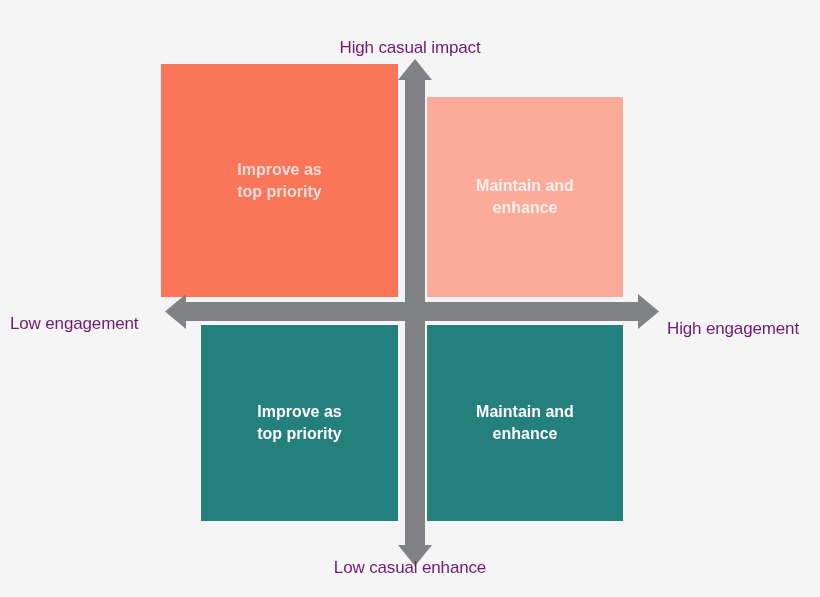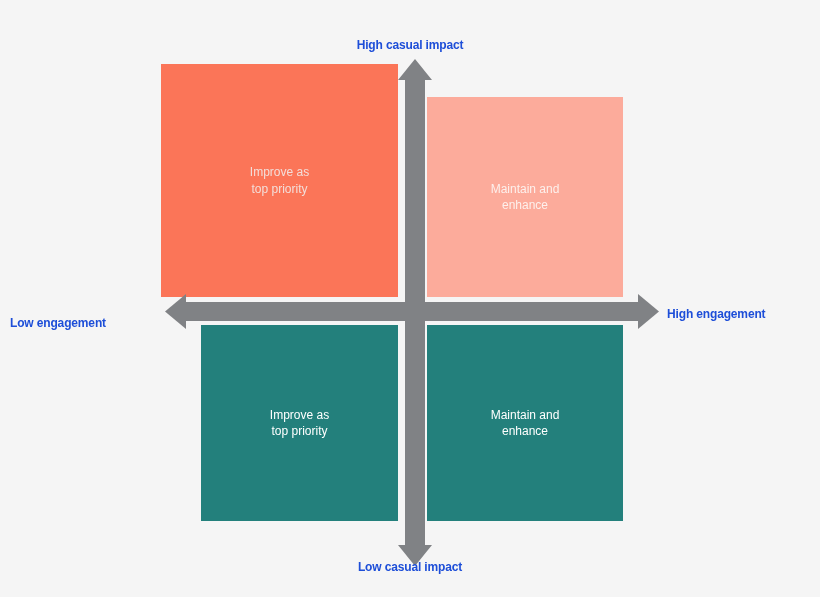--- a/index.html
+++ b/index.html
@@ -16,56 +16,56 @@
   #matrix-root {
     position: relative;
     width: 820px;
     height: 597px;
     background: #f5f5f5;
   }
 
   
   .axis-label {
     position: absolute;
-    font-weight: bold;
-    font-size: 12px;
-    color: #1d4ed8;
+    font-weight: normal;
+    font-size: 17px;
+    color: #701a75;
     letter-spacing: -0.15px;
     white-space: nowrap;
     line-height: 1;
   }
   #label-top    { left: 0; right: 0; top: 39px; text-align: center; }
   #label-bottom { left: 0; right: 0; top: 567px; text-align: center;
                   transform: translateY(-50%); }
   #label-left   { left: 10px;  top: 323px; transform: translateY(-50%); }
-  #label-right  { left: 667px; top: 314px; transform: translateY(-50%); }
+  #label-right  { left: 667px; top: 328px; transform: translateY(-50%); }
 
   
   #axis-layer {
     position: absolute;
     left: 0; top: 0;
     width: 820px; height: 597px;
     pointer-events: none;
   }
 
   
   .quadrant {
     position: absolute;
     display: flex;
     align-items: center;
     justify-content: center;
     box-sizing: border-box;
   }
   .quadrant-text {
     text-align: center;
-    font-size: 12px;
+    font-size: 16px;
     line-height: 1.35;
     color: #ffffff;
     white-space: pre-line;
-    font-weight: 400;
+    font-weight: 700;
   }
 
   #quadrant-top-left {
     left: 161px;  top: 64px;
     width: 237px; height: 233px;
     background: #fb7558;
   }
   #quadrant-top-left .quadrant-text { color: #f3ded9; }
 
   #quadrant-top-right {
@@ -122,19 +122,19 @@
 
     <polygon points="415,566 432,545 398,545" fill="#808285"></polygon>
 
     <polygon points="165,311.5 186,294 186,329" fill="#808285"></polygon>
 
     <polygon points="659,311.5 638,294 638,329" fill="#808285"></polygon>
   </svg>
 
   <div class="axis-label" id="label-top">High casual impact</div>
 
-  <div class="axis-label" id="label-bottom">Low casual impact</div>
+  <div class="axis-label" id="label-bottom">Low casual enhance</div>
 
   <div class="axis-label" id="label-left">Low engagement</div>
 
   <div class="axis-label" id="label-right">High engagement</div>
 
 </div>
 
 </body></html>

